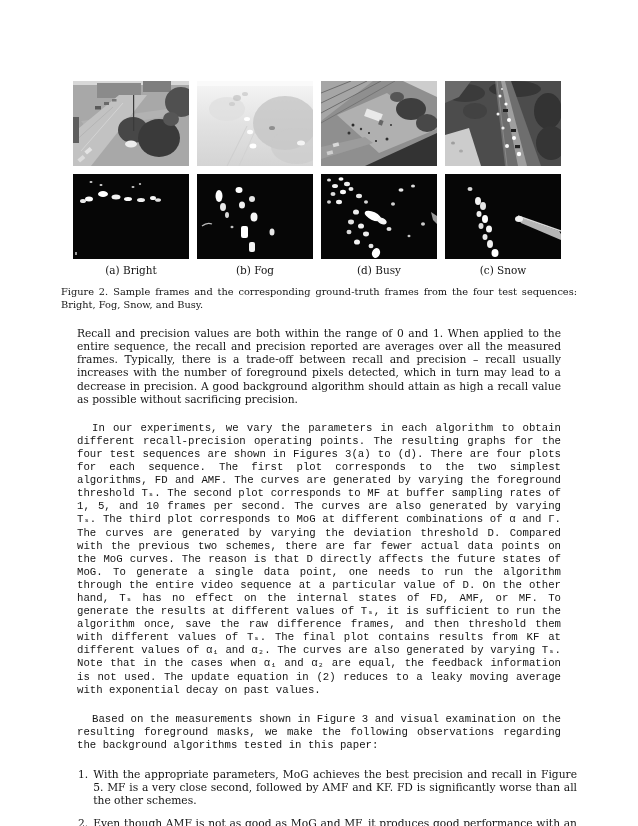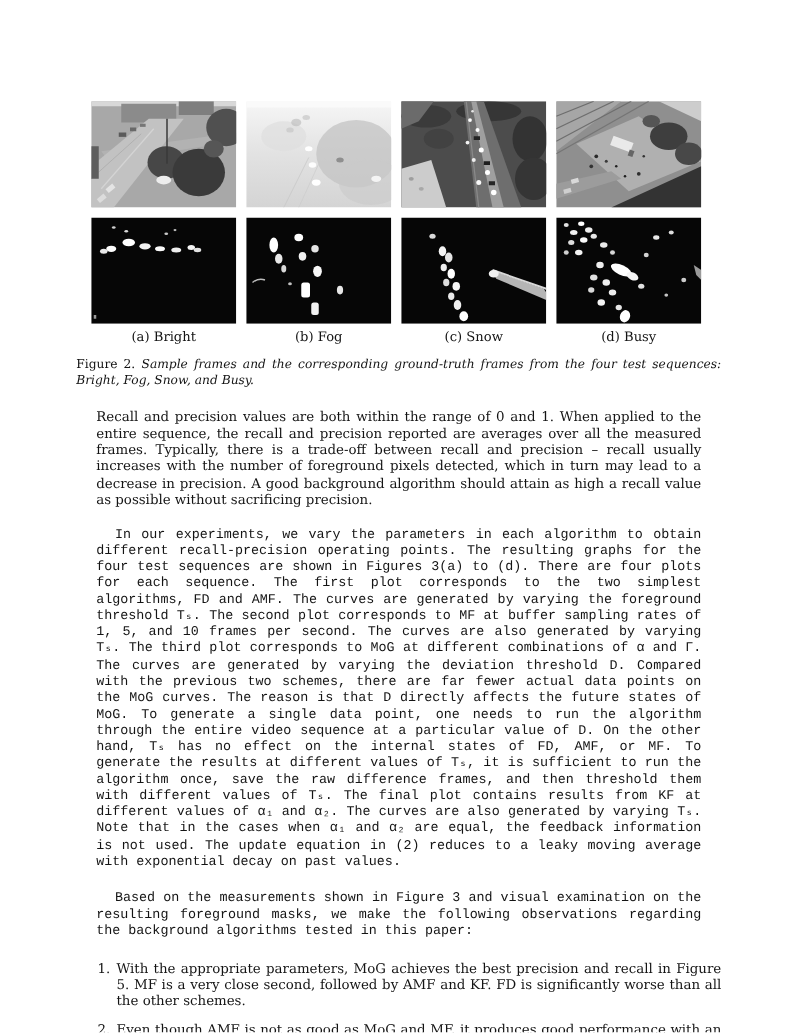--- a/index.html
+++ b/index.html
@@ -26,21 +26,21 @@
     line-height: 13px;
     margin-top: 5px;
   }
   figcaption {
     margin-top: 9px;
     font-size: 9.8px;
     line-height: 12.6px;
     text-align: justify;
   }
   .figlabel { font-weight: normal; margin-right: 5px; }
-  .figtext { font-style: italic; }
+  .figtext { }
 
   
   .body-text { margin-top: 14px; font-size: 10.7px; line-height: 13.1px; }
   .body-text p { margin: 16px; text-align: justify; }
   .body-text p.indent { text-indent: 15px; font-family: Liberation Mono, monospace; }
   .obs-list { margin: 10px 0 0 0; padding: 0; list-style: none; }
   .list-item { display: flex; padding-left: 17px; margin-top: 10px; }
   .item-number { min-width: 10px; margin-right: 5px; white-space: nowrap; }
   .item-text { flex: 1; text-align: justify; }
 </style>
@@ -129,67 +129,20 @@
             <ellipse cx="45" cy="31" rx="3" ry="3.5" fill="#f1f1f1"></ellipse>
             <ellipse cx="55" cy="25" rx="3" ry="3" fill="#e4e4e4"></ellipse>
             <ellipse cx="57" cy="43" rx="3.5" ry="4.5" fill="#f7f7f7"></ellipse>
             <path d="M5,52 Q10,48 15,50" stroke="#bdbdbd" stroke-width="1.2" fill="none"></path>
             <ellipse cx="35" cy="53" rx="1.5" ry="1.2" fill="#bfbfbf"></ellipse>
             <rect x="44" y="52" width="7" height="12" rx="2" fill="#ffffff"></rect>
             <rect x="52" y="68" width="6" height="10" rx="2" fill="#f2f2f2"></rect>
             <ellipse cx="75" cy="58" rx="2.5" ry="3.5" fill="#e6e6e6"></ellipse>
           </svg>
           <div class="sublabel">(b) Fog</div>
-        </div>
-
-        <div class="img-col">
-          <svg class="panel" viewBox="0 0 116 85">
-            <rect width="116" height="85" fill="#4c4c4c"></rect>
-            <ellipse cx="20" cy="12" rx="20" ry="9" fill="#3b3b3b"></ellipse>
-            <ellipse cx="70" cy="8" rx="26" ry="8" fill="#363636"></ellipse>
-            <ellipse cx="103" cy="30" rx="14" ry="18" fill="#333333"></ellipse>
-            <ellipse cx="30" cy="30" rx="12" ry="8" fill="#424242"></ellipse>
-            <polygon points="0,0 26,0 14,16 0,22" fill="#6b6b6b"></polygon>
-            <polygon points="50,0 66,0 96,85 60,85" fill="#6e6e6e"></polygon>
-            <polygon points="56,0 60,0 82,85 73,85" fill="#9f9f9f"></polygon>
-            <path d="M52,0 L62,85" stroke="#8a8a8a" stroke-width="1" fill="none"></path>
-            <polygon points="0,54 24,47 36,85 0,85" fill="#cccccc"></polygon>
-            <ellipse cx="8" cy="62" rx="2" ry="1.5" fill="#9e9e9e"></ellipse>
-            <ellipse cx="16" cy="70" rx="2" ry="1.5" fill="#a8a8a8"></ellipse>
-            <ellipse cx="106" cy="62" rx="15" ry="17" fill="#353535"></ellipse>
-            <circle cx="57" cy="8" r="1" fill="#e8e8e8"></circle>
-            <circle cx="55" cy="15" r="1.5" fill="#ffffff"></circle>
-            <circle cx="61" cy="23" r="1.6" fill="#ffffff"></circle>
-            <rect x="58" y="28" width="5" height="3" fill="#222222"></rect>
-            <circle cx="53" cy="33" r="1.5" fill="#f2f2f2"></circle>
-            <circle cx="64" cy="39" r="2" fill="#ffffff"></circle>
-            <circle cx="58" cy="47" r="1.6" fill="#eeeeee"></circle>
-            <rect x="66" y="48" width="5" height="3" fill="#1e1e1e"></rect>
-            <circle cx="69" cy="57" r="2" fill="#ffffff"></circle>
-            <rect x="70" y="64" width="5" height="3.2" fill="#252525"></rect>
-            <circle cx="62" cy="65" r="2" fill="#f8f8f8"></circle>
-            <circle cx="74" cy="73" r="2.2" fill="#ffffff"></circle>
-          </svg>
-          <svg class="panel mask" viewBox="0 0 116 85">
-            <rect width="116" height="85" fill="#060606"></rect>
-            <ellipse cx="25" cy="15" rx="2.5" ry="2" fill="#d9d9d9"></ellipse>
-            <ellipse cx="33" cy="27" rx="3" ry="4" fill="#f3f3f3"></ellipse>
-            <ellipse cx="38" cy="32" rx="3" ry="4" fill="#e5e5e5"></ellipse>
-            <ellipse cx="34" cy="40" rx="2.5" ry="3" fill="#ededed"></ellipse>
-            <ellipse cx="40" cy="45" rx="3" ry="4" fill="#ffffff"></ellipse>
-            <ellipse cx="36" cy="52" rx="2.5" ry="3" fill="#dddddd"></ellipse>
-            <ellipse cx="44" cy="55" rx="3" ry="3.5" fill="#f6f6f6"></ellipse>
-            <ellipse cx="40" cy="63" rx="2.5" ry="3" fill="#e9e9e9"></ellipse>
-            <ellipse cx="45" cy="70" rx="3" ry="4" fill="#f0f0f0"></ellipse>
-            <ellipse cx="50" cy="79" rx="3.5" ry="4" fill="#ffffff"></ellipse>
-            <polygon points="72,42 114,57 116,60 116,66 76,49" fill="#b5b5b5"></polygon>
-            <path d="M73,42 L116,57" stroke="#d8d8d8" stroke-width="1.5" fill="none"></path>
-            <ellipse cx="74" cy="45" rx="4" ry="3" fill="#f0f0f0"></ellipse>
-          </svg>
-          <div class="sublabel">(c) Snow</div>
         </div>
 
         <div class="img-col">
           <svg class="panel" viewBox="0 0 116 85">
             <rect width="116" height="85" fill="#8f8f8f"></rect>
             <polygon points="0,0 52,0 0,40" fill="#a6a6a6"></polygon>
             <path d="M0,12 L30,0" stroke="#6e6e6e" stroke-width="1" fill="none"></path>
             <path d="M0,22 L46,0" stroke="#6e6e6e" stroke-width="1" fill="none"></path>
             <path d="M0,32 L60,0" stroke="#6e6e6e" stroke-width="1" fill="none"></path>
             <path d="M0,42 L74,0" stroke="#757575" stroke-width="1" fill="none"></path>
@@ -239,20 +192,67 @@
             <ellipse cx="80" cy="16" rx="2.5" ry="1.8" fill="#e8e8e8"></ellipse>
             <ellipse cx="92" cy="12" rx="2" ry="1.6" fill="#dddddd"></ellipse>
             <ellipse cx="102" cy="50" rx="2" ry="1.8" fill="#cccccc"></ellipse>
             <ellipse cx="68" cy="55" rx="2.5" ry="2" fill="#e0e0e0"></ellipse>
             <ellipse cx="88" cy="62" rx="1.5" ry="1.3" fill="#c5c5c5"></ellipse>
             <polygon points="110,38 116,42 116,50 112,46" fill="#9a9a9a"></polygon>
           </svg>
           <div class="sublabel">(d) Busy</div>
         </div>
 
+        <div class="img-col">
+          <svg class="panel" viewBox="0 0 116 85">
+            <rect width="116" height="85" fill="#4c4c4c"></rect>
+            <ellipse cx="20" cy="12" rx="20" ry="9" fill="#3b3b3b"></ellipse>
+            <ellipse cx="70" cy="8" rx="26" ry="8" fill="#363636"></ellipse>
+            <ellipse cx="103" cy="30" rx="14" ry="18" fill="#333333"></ellipse>
+            <ellipse cx="30" cy="30" rx="12" ry="8" fill="#424242"></ellipse>
+            <polygon points="0,0 26,0 14,16 0,22" fill="#6b6b6b"></polygon>
+            <polygon points="50,0 66,0 96,85 60,85" fill="#6e6e6e"></polygon>
+            <polygon points="56,0 60,0 82,85 73,85" fill="#9f9f9f"></polygon>
+            <path d="M52,0 L62,85" stroke="#8a8a8a" stroke-width="1" fill="none"></path>
+            <polygon points="0,54 24,47 36,85 0,85" fill="#cccccc"></polygon>
+            <ellipse cx="8" cy="62" rx="2" ry="1.5" fill="#9e9e9e"></ellipse>
+            <ellipse cx="16" cy="70" rx="2" ry="1.5" fill="#a8a8a8"></ellipse>
+            <ellipse cx="106" cy="62" rx="15" ry="17" fill="#353535"></ellipse>
+            <circle cx="57" cy="8" r="1" fill="#e8e8e8"></circle>
+            <circle cx="55" cy="15" r="1.5" fill="#ffffff"></circle>
+            <circle cx="61" cy="23" r="1.6" fill="#ffffff"></circle>
+            <rect x="58" y="28" width="5" height="3" fill="#222222"></rect>
+            <circle cx="53" cy="33" r="1.5" fill="#f2f2f2"></circle>
+            <circle cx="64" cy="39" r="2" fill="#ffffff"></circle>
+            <circle cx="58" cy="47" r="1.6" fill="#eeeeee"></circle>
+            <rect x="66" y="48" width="5" height="3" fill="#1e1e1e"></rect>
+            <circle cx="69" cy="57" r="2" fill="#ffffff"></circle>
+            <rect x="70" y="64" width="5" height="3.2" fill="#252525"></rect>
+            <circle cx="62" cy="65" r="2" fill="#f8f8f8"></circle>
+            <circle cx="74" cy="73" r="2.2" fill="#ffffff"></circle>
+          </svg>
+          <svg class="panel mask" viewBox="0 0 116 85">
+            <rect width="116" height="85" fill="#060606"></rect>
+            <ellipse cx="25" cy="15" rx="2.5" ry="2" fill="#d9d9d9"></ellipse>
+            <ellipse cx="33" cy="27" rx="3" ry="4" fill="#f3f3f3"></ellipse>
+            <ellipse cx="38" cy="32" rx="3" ry="4" fill="#e5e5e5"></ellipse>
+            <ellipse cx="34" cy="40" rx="2.5" ry="3" fill="#ededed"></ellipse>
+            <ellipse cx="40" cy="45" rx="3" ry="4" fill="#ffffff"></ellipse>
+            <ellipse cx="36" cy="52" rx="2.5" ry="3" fill="#dddddd"></ellipse>
+            <ellipse cx="44" cy="55" rx="3" ry="3.5" fill="#f6f6f6"></ellipse>
+            <ellipse cx="40" cy="63" rx="2.5" ry="3" fill="#e9e9e9"></ellipse>
+            <ellipse cx="45" cy="70" rx="3" ry="4" fill="#f0f0f0"></ellipse>
+            <ellipse cx="50" cy="79" rx="3.5" ry="4" fill="#ffffff"></ellipse>
+            <polygon points="72,42 114,57 116,60 116,66 76,49" fill="#b5b5b5"></polygon>
+            <path d="M73,42 L116,57" stroke="#d8d8d8" stroke-width="1.5" fill="none"></path>
+            <ellipse cx="74" cy="45" rx="4" ry="3" fill="#f0f0f0"></ellipse>
+          </svg>
+          <div class="sublabel">(c) Snow</div>
+        </div>
+
       </div>
 
       <figcaption>
         <span class="figlabel">Figure 2.</span><span class="figtext">Sample frames and the corresponding ground-truth frames from the four test sequences: Bright, Fog, Snow, and Busy.</span>
       </figcaption>
     </figure>
 
     <div class="body-text">
       <p>Recall and precision values are both within the range of 0 and 1. When applied to the entire sequence, the recall and precision reported are averages over all the measured frames. Typically, there is a trade-off between recall and precision – recall usually increases with the number of foreground pixels detected, which in turn may lead to a decrease in precision. A good background algorithm should attain as high a recall value as possible without sacrificing precision.</p>
       <p class="indent">In our experiments, we vary the parameters in each algorithm to obtain different recall-precision operating points. The resulting graphs for the four test sequences are shown in Figures 3(a) to (d). There are four plots for each sequence. The first plot corresponds to the two simplest algorithms, FD and AMF. The curves are generated by varying the foreground threshold Tₛ. The second plot corresponds to MF at buffer sampling rates of 1, 5, and 10 frames per second. The curves are also generated by varying Tₛ. The third plot corresponds to MoG at different combinations of α and Γ. The curves are generated by varying the deviation threshold D. Compared with the previous two schemes, there are far fewer actual data points on the MoG curves. The reason is that D directly affects the future states of MoG. To generate a single data point, one needs to run the algorithm through the entire video sequence at a particular value of D. On the other hand, Tₛ has no effect on the internal states of FD, AMF, or MF. To generate the results at different values of Tₛ, it is sufficient to run the algorithm once, save the raw difference frames, and then threshold them with different values of Tₛ. The final plot contains results from KF at different values of α₁ and α₂. The curves are also generated by varying Tₛ. Note that in the cases when α₁ and α₂ are equal, the feedback information is not used. The update equation in (2) reduces to a leaky moving average with exponential decay on past values.</p>

